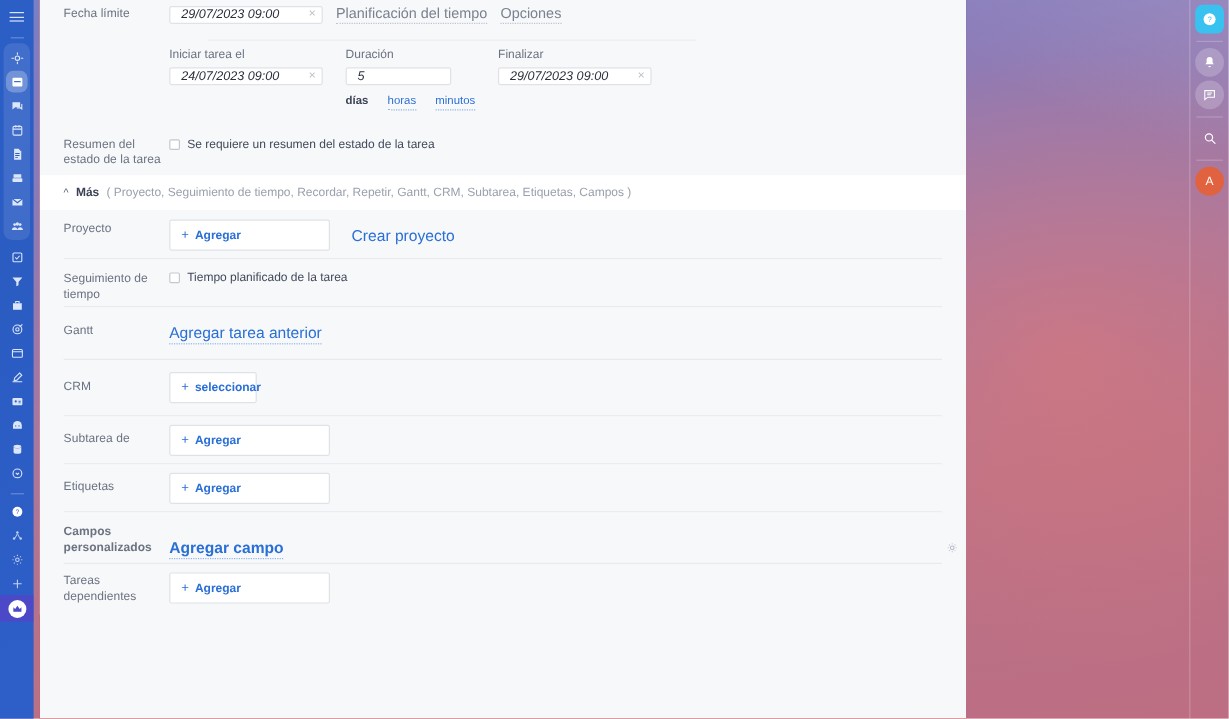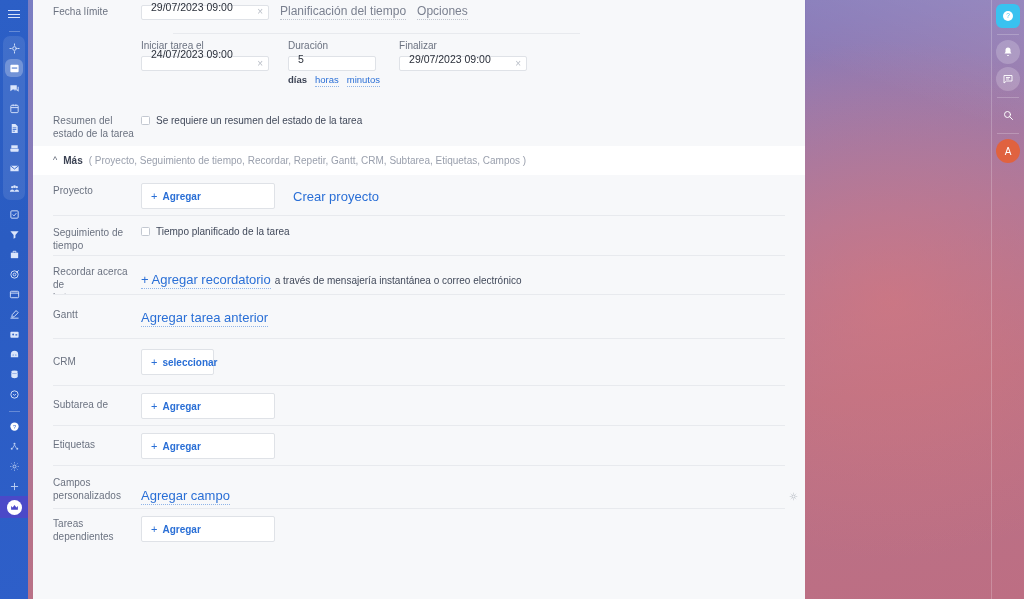--- a/index.html
+++ b/index.html
@@ -91,22 +91,22 @@
   }
   .rlabel {
     width: 88px; flex: none; color: #6b7280; font-size: 10px; line-height: 13px;
     padding-top: 1px; letter-spacing: .05px;
   }
   .rfield { flex: 1; min-width: 0; }
 
   
   .txtinput {
     position: relative; background: #fff; border: 1px solid #dfe2e7; border-radius: 2px;
-    height: 15px; display: flex; align-items: center; padding: 0 18px 10px 9px;
-    font-size: 10.5px; color: #2a2f3a;
+    height: 15px; display: flex; align-items: center; padding: 0 18px 0 9px;
+    font-size: 10.5px; color: #2a2f3a; font-style: italic;
   }
   .txtinput .clearx {
     position: absolute; right: 5px; top: 50%; transform: translateY(-50%);
     color: #b9bec7; font-size: 10px; line-height: 1; cursor: pointer;
   }
   .fieldlabel { font-size: 10px; color: #6b7280; margin-bottom: 5px; }
 
   .linkish {
     color: #7b8190; font-size: 12px; cursor: pointer;
     border-bottom: 1px dotted #bfc4cd; padding-bottom: 1px;
@@ -127,21 +127,21 @@
   
   .addbtn {
     width: 134px; height: 26px; background: #fff; border: 1px solid #dfe2e7; border-radius: 2px;
     display: flex; align-items: center; padding-left: 9px; gap: 5px; cursor: pointer;
   }
   .addbtn .plus { color: #2a6fd6; font-size: 11px; line-height: 1; }
   .addbtn .lbl { color: #2a6fd6; font-size: 10px; font-weight: bold; }
   .addbtn.sm { width: 73px; }
 
   
-  .units { display: flex; gap: 8px; margin-top: 3px; align-items: baseline; }
+  .units { display: flex; gap: 16px; margin-top: 8px; align-items: baseline; }
   .units .u { font-size: 9.5px; cursor: pointer; }
   .units .u.active { color: #3b4253; font-weight: bold; }
   .units .u.link { color: #2a6fd6; border-bottom: 1px dotted #8fb4e8; padding-bottom: 1px; }
 
   
   .mas-bar {
     position: relative; background: #fff; height: 30px; display: flex; align-items: center;
     padding-left: 20px; gap: 6px;
   }
   .mas-caret { color: #5c6373; font-size: 9px; line-height: 1; }
@@ -451,33 +451,20 @@
           <div class="rfield" style="padding-top:1px;">
             <div class="cbrow">
               <span class="cbox"></span>
               <span class="cbtext">Tiempo planificado de la tarea</span>
             </div>
           </div>
         </div>
         <div class="row-line"></div>
       </div>
 
-      <div class="row" style="height:39px;padding-top:8px;">
-        <div class="row-inner">
-          <div class="rlabel">
-            <div>Recordar acerca de</div>
-            <div>la tarea</div>
-          </div>
-          <div class="rfield" style="padding-top:8px;display:flex;align-items:baseline;gap:4px;">
-            <span class="bluelink dotted">+ Agregar recordatorio</span>
-            <span style="font-size:10px;color:#41495a;">a través de mensajería instantánea o correo electrónico</span>
-          </div>
-        </div>
-        <div class="row-line"></div>
-      </div>
 
 
       <div class="row" style="height:44px;padding-top:12px;">
         <div class="row-inner">
           <div class="rlabel">Gantt</div>
           <div class="rfield" style="padding-top:1px;">
             <span class="bluelink dotted">Agregar tarea anterior</span>
           </div>
         </div>
         <div class="row-line"></div>
@@ -515,21 +502,21 @@
           <div class="rfield">
             <div class="addbtn">
               <span class="plus">+</span>
               <span class="lbl">Agregar</span>
             </div>
           </div>
         </div>
         <div class="row-line"></div>
       </div>
 
-      <div class="row" style="height:43px;padding-top:9px;">
+      <div class="row" style="height:43px;padding-top:9px;font-weight:bold;">
         <div class="row-inner">
           <div class="rlabel">
             <div>Campos</div>
             <div>personalizados</div>
           </div>
           <div class="rfield" style="display:flex;align-items:flex-start;justify-content:space-between;padding-top:13px;padding-right:6px;">
             <span class="bluelink dotted">Agregar campo</span>
             <span class="gear-icon">
               <svg viewBox="0 0 24 24" width="11" height="11" fill="none" stroke="#b7bcc4" stroke-width="2">
                 <circle cx="12" cy="12" r="3.4"></circle>

